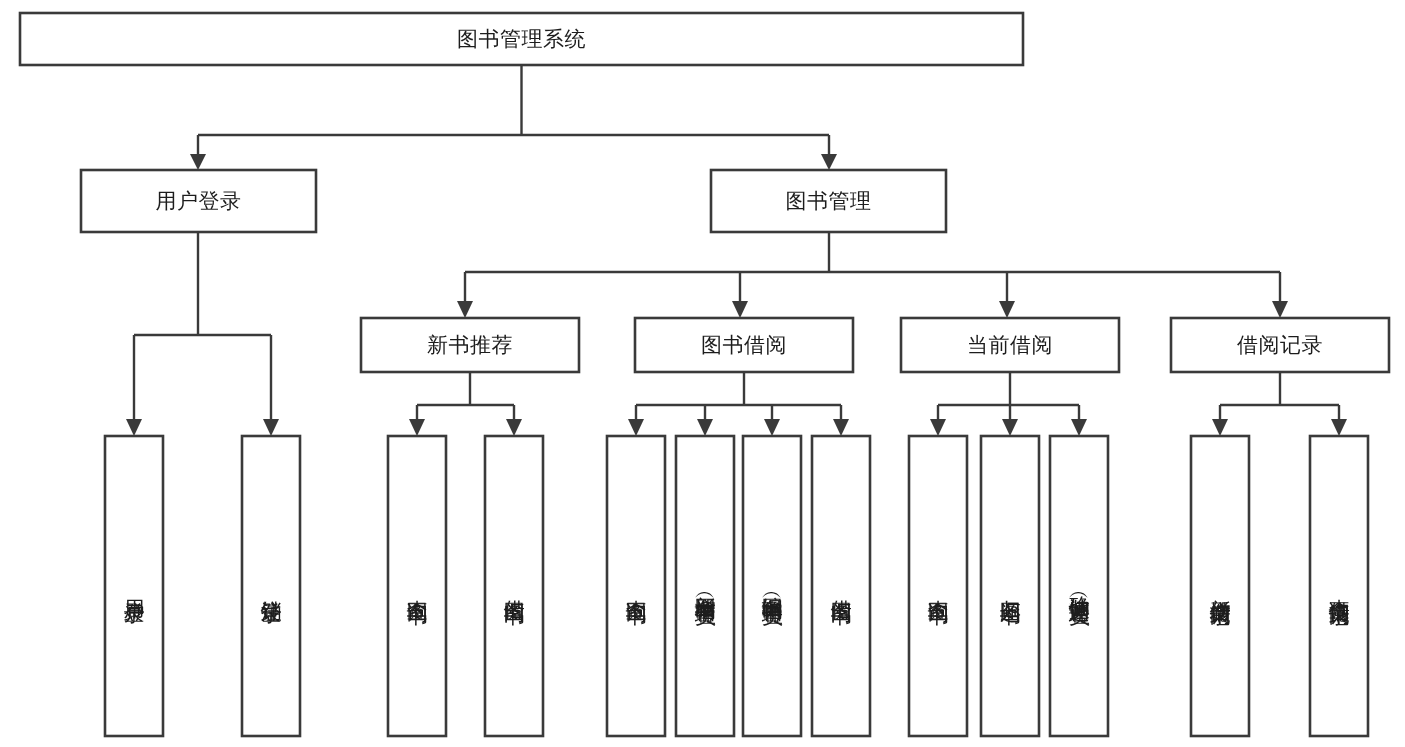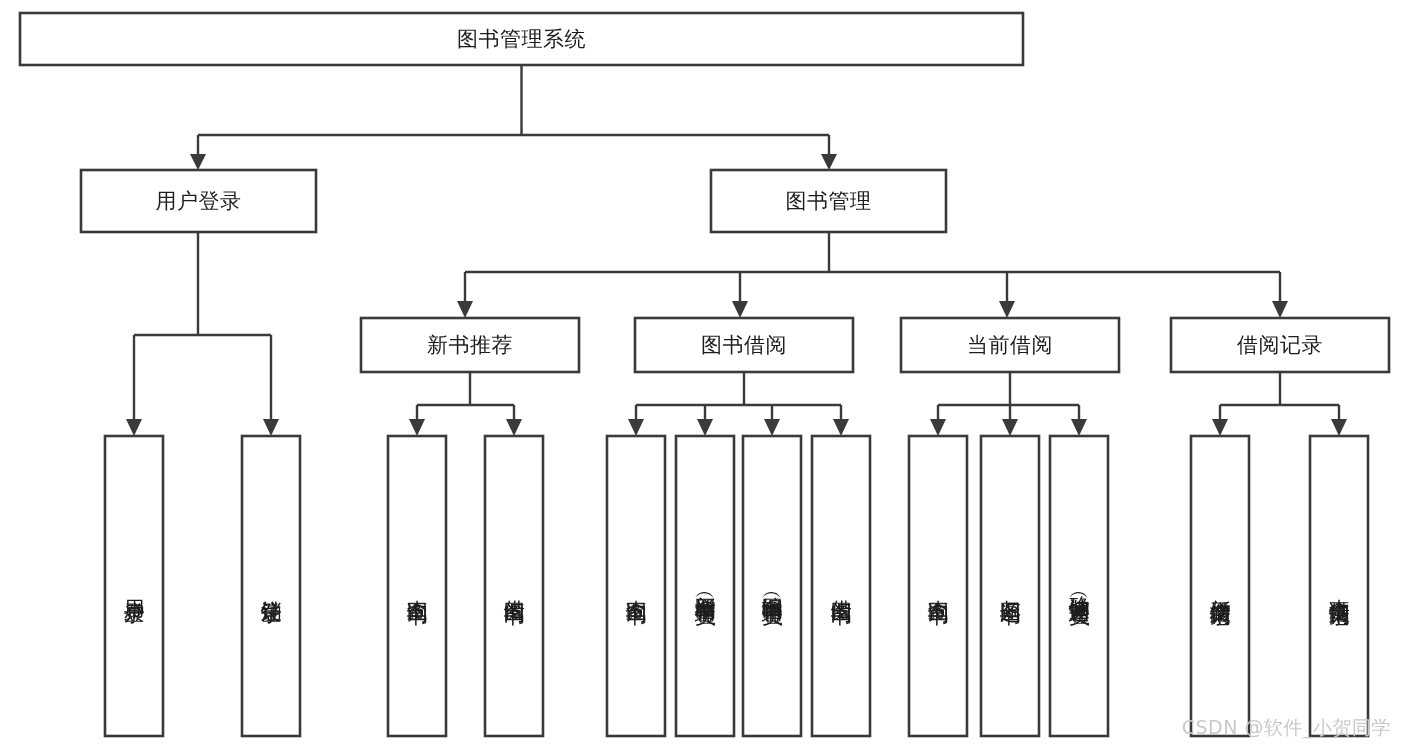--- a/index.html
+++ b/index.html
@@ -262,14 +262,13 @@
       </foreignObject>
     </g>
     <g>
       <rect class="leaf-box" x="1310" y="436" width="58" height="300"></rect>
       <foreignObject class="leaf-label-fo" x="1310" y="436" width="58" height="300">
         <div xmlns="http://www.w3.org/1999/xhtml" class="leaf-label">查询借阅记录</div>
       </foreignObject>
     </g>
   </svg>
 
-  <div class="watermark">CSDN @软件_小贺同学</div>
 </div>
 
 </body></html>

